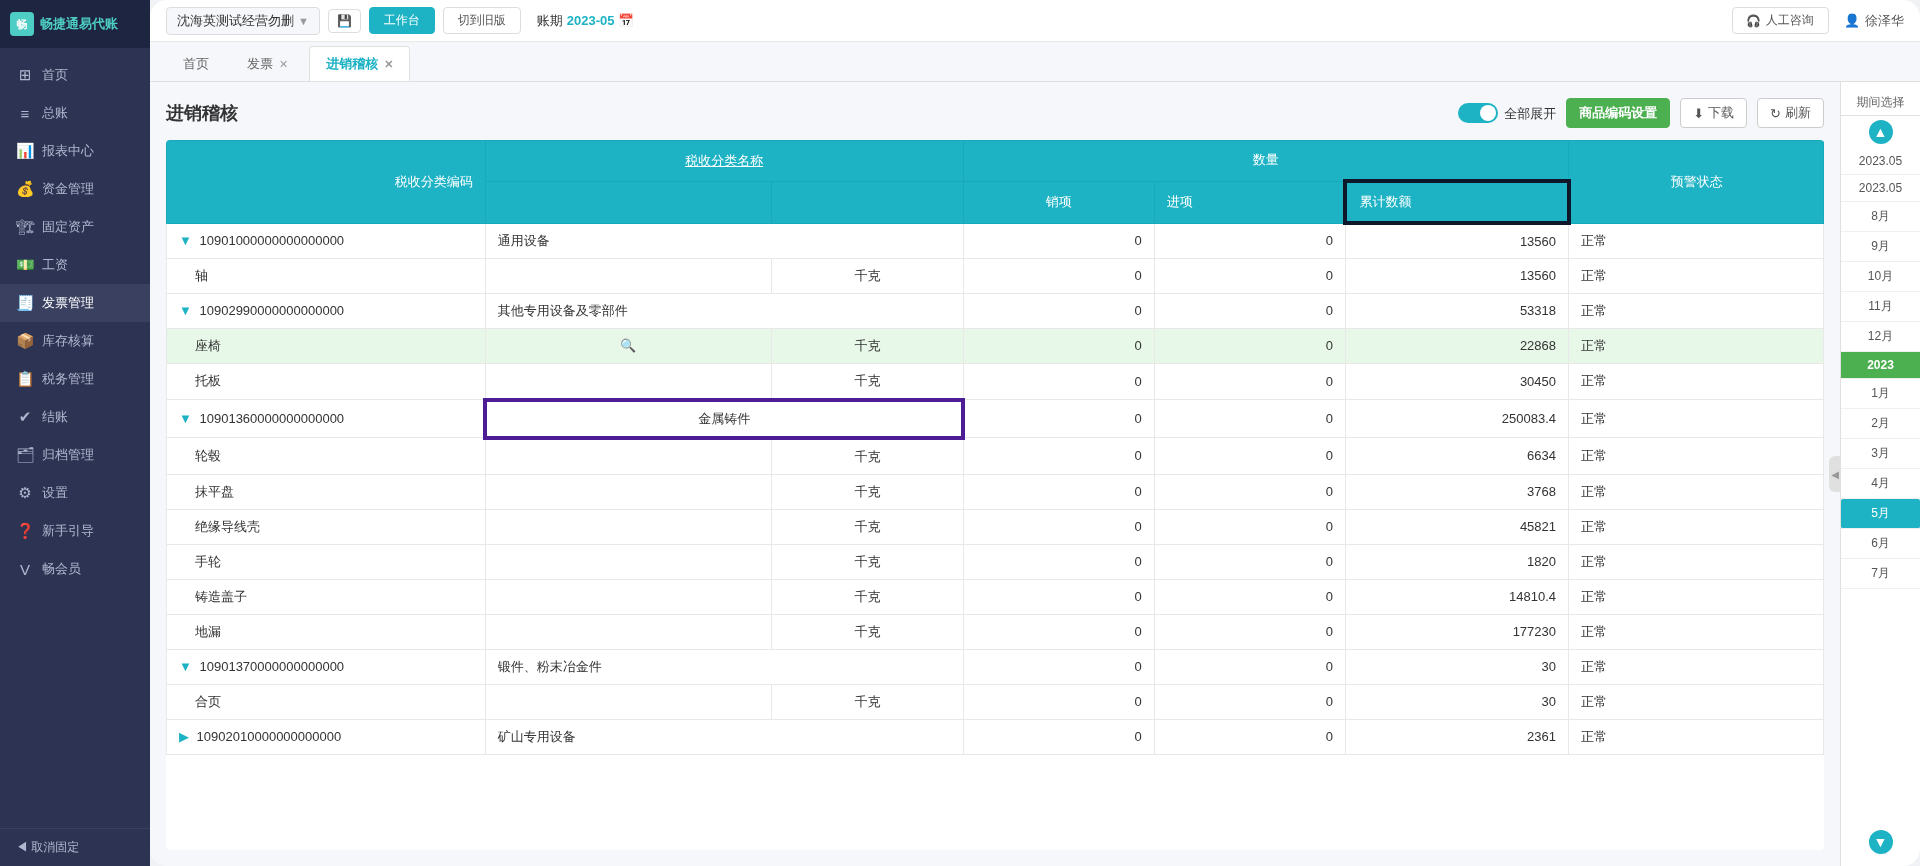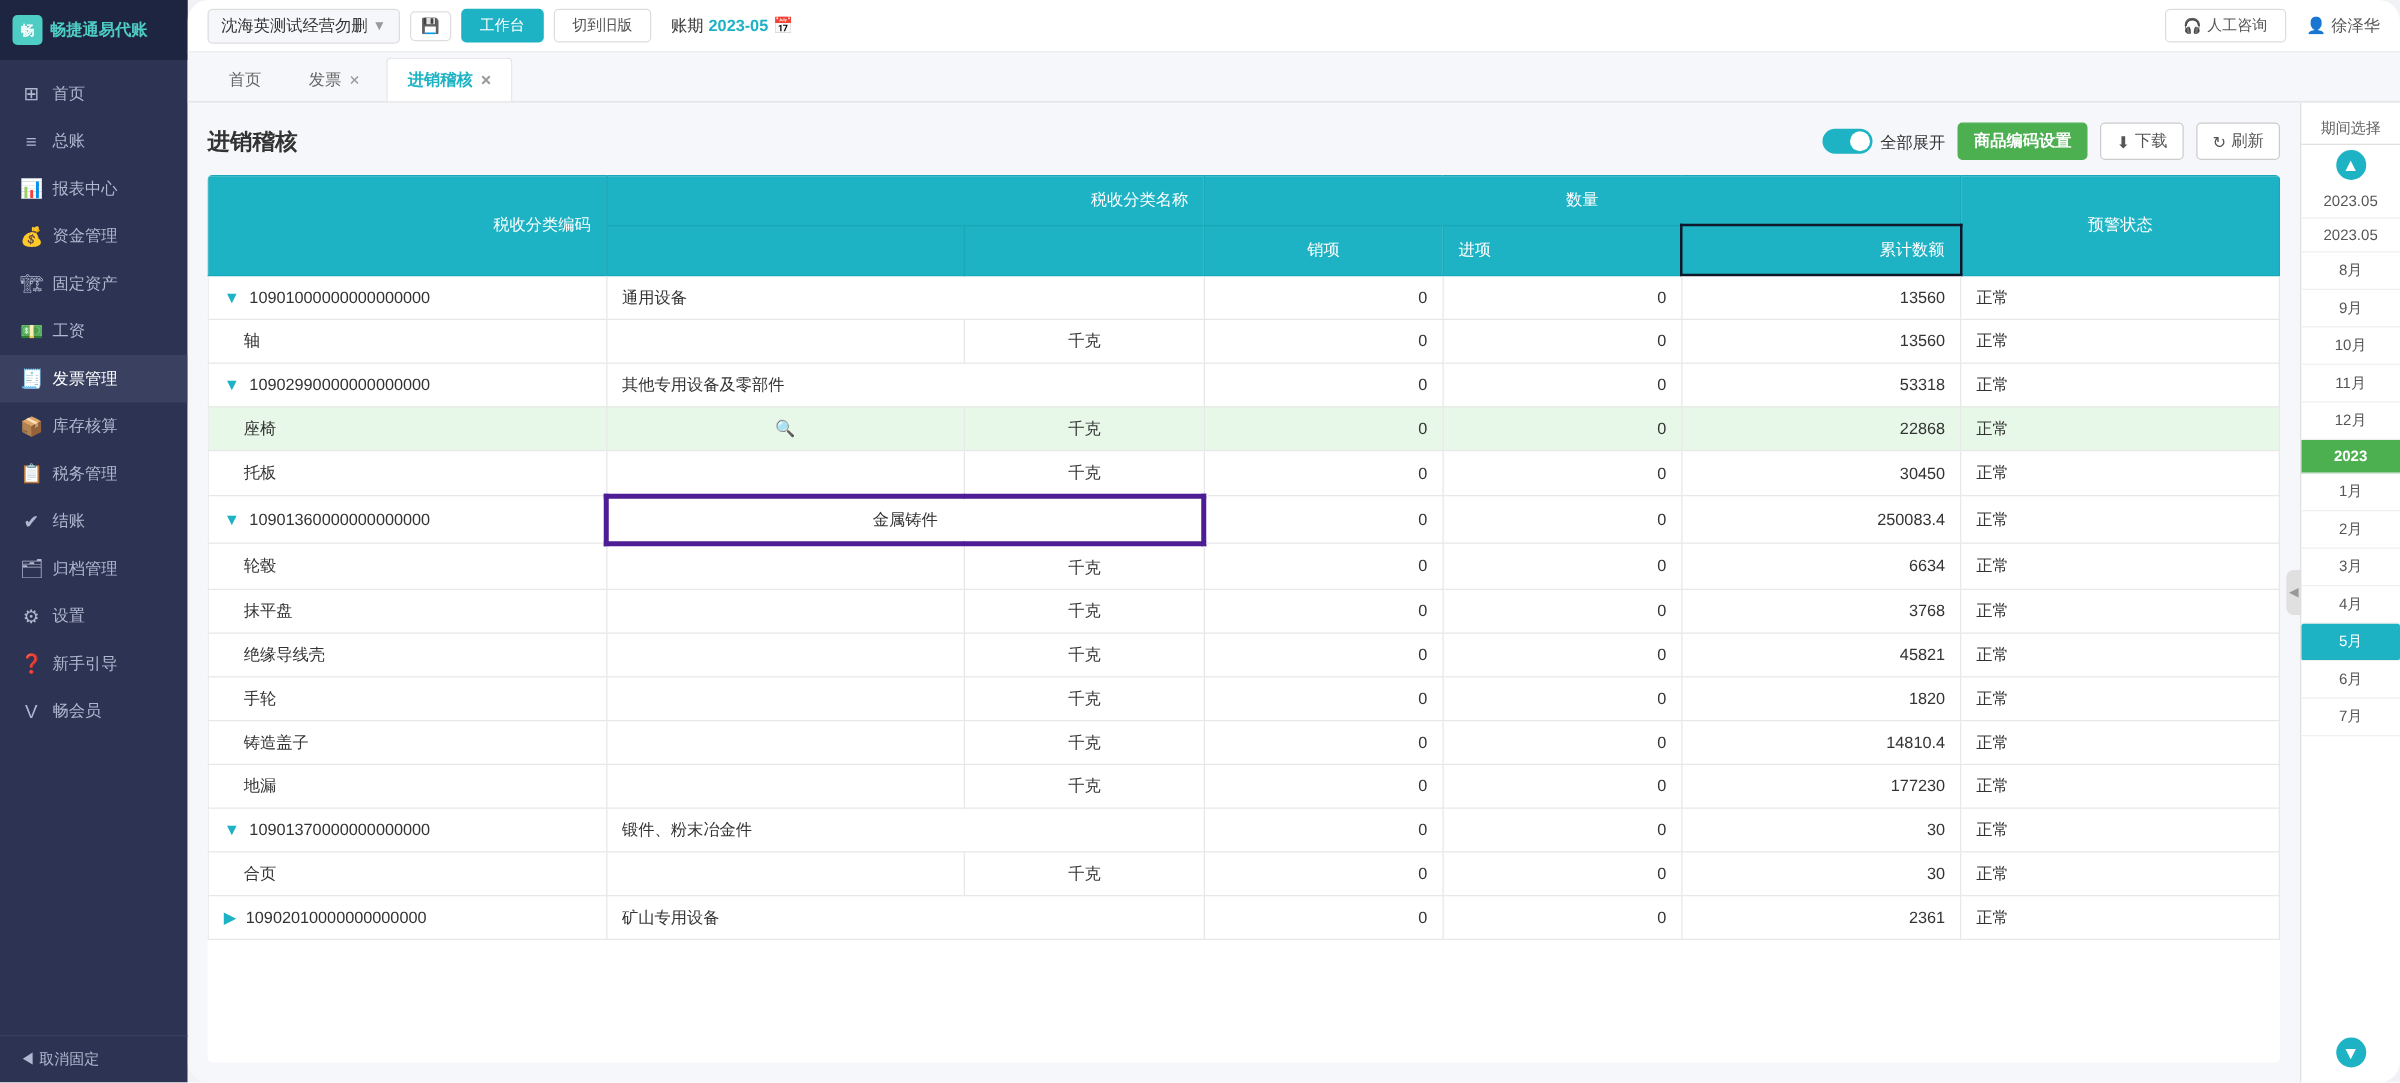--- a/index.html
+++ b/index.html
@@ -292,30 +292,30 @@
             <span>刷新</span>
           </div>
         </div>
       </div>
 
       <div class="table-container">
         <table>
           <thead>
     <tr style="background:#1db3c4; color:#fff;">
       <th rowspan="2" style="padding:10px 12px; text-align:right; border:1px solid #19a8b8; width:200px;">税收分类编码</th>
-      <th colspan="2" style="padding:10px 12px; text-align:right; border:1px solid #19a8b8; width:300px;">税收分类名称</th>
+      <th colspan="2" style="padding:10px 12px; text-align:center; border:1px solid #19a8b8; width:300px;text-decoration:underline;">税收分类名称</th>
       <th colspan="3" style="padding:10px 12px; text-align:center; border:1px solid #19a8b8;">数量</th>
       <th rowspan="2" style="padding:10px 12px; text-align:center; border:1px solid #19a8b8; width:160px;">预警状态</th>
     </tr>
     <tr style="background:#1db3c4; color:#fff;">
       <th style="padding:10px 12px; text-align:center; border:1px solid #19a8b8; width:120px;"></th>
       <th style="padding:10px 12px; text-align:center; border:1px solid #19a8b8; width:80px;"></th>
       <th style="padding:10px 12px; text-align:center; border:1px solid #19a8b8; width:120px;">销项</th>
       <th style="padding:10px 12px; text-align:left; border:1px solid #19a8b8; width:120px;">进项</th>
-      <th style="padding:10px 12px; text-align:right; border:2px solid #0f172a; width:140px;">累计数额</th>
+      <th style="padding:10px 12px; text-align:left; border:4px solid #0f172a; width:140px;">累计数额</th>
     </tr>
   </thead>
           <tbody id="table-body">
               <tr>
         <td style="padding:8px 12px; border:1px solid #e8e8e8;">
           <span style="color:#1db3c4; margin-right:4px; cursor:pointer;">▼</span>
           10901000000000000000
         </td>
         <td colspan="2" style="padding:8px 12px; border:1px solid #e8e8e8;">通用设备</td>
         <td class="number" style="padding:8px 12px; border:1px solid #e8e8e8; text-align:right;">0</td>

